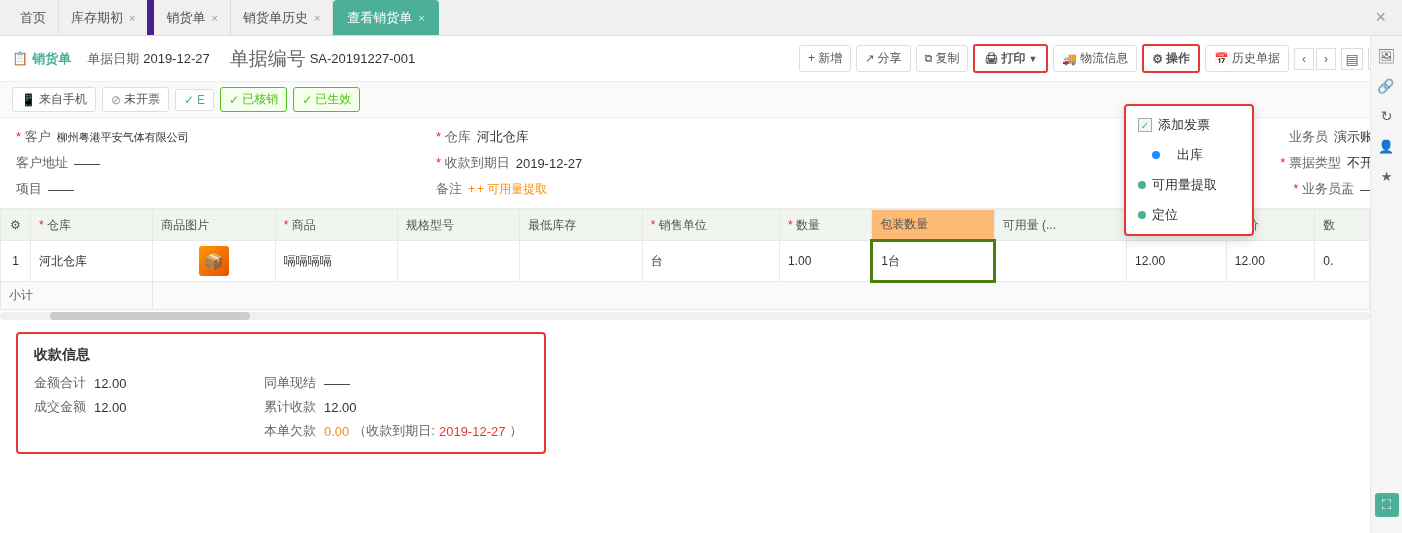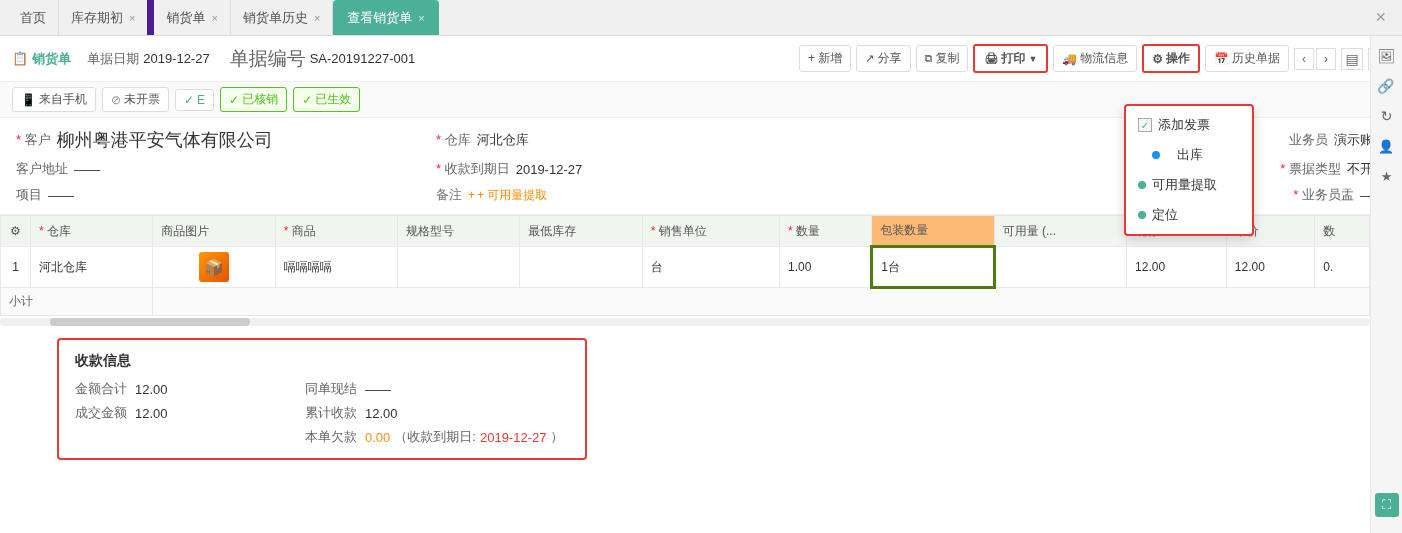--- a/index.html
+++ b/index.html
@@ -103,21 +103,21 @@
     <button style="display:flex;align-items:center;gap:3px;padding:3px 8px;border:1px solid #52c41a;border-radius:3px;cursor:pointer;font-size:12px;color:#52c41a;background:#f6ffed;">
       <span style="color:#52c41a;">✓</span>
       <span>已生效</span>
     </button>
   </div>
 
   <div style="padding:10px 16px;border-bottom:1px solid #eee;">
     <div style="display:flex;align-items:center;margin-bottom:8px;gap:0;">
       <div style="display:flex;align-items:center;gap:6px;min-width:420px;">
         <span style="color:#666;font-size:13px;"><span style="color:#f5222d;">*</span> <span>客户</span></span>
-        <span style="color:#333;font-size:18px;">柳州粤港平安气体有限公司</span>
+        <span style="color:#333;font-size:11px;">柳州粤港平安气体有限公司</span>
       </div>
       <div style="display:flex;align-items:center;gap:6px;min-width:260px;">
         <span style="color:#666;font-size:13px;"><span style="color:#f5222d;">*</span> <span>仓库</span></span>
         <span style="color:#333;font-size:13px;">河北仓库</span>
       </div>
       <div style="display:flex;align-items:center;gap:6px;margin-left:auto;">
         <span style="color:#666;font-size:13px;"><span>业务员</span></span>
         <span style="color:#333;font-size:13px;">演示账号</span>
       </div>
     </div>
@@ -196,21 +196,21 @@
           <td colspan="11" style="border:1px solid #e8e8e8;padding:5px 8px;"></td>
         </tr>
       </tbody>
     </table>
 
     <div style="height:8px;background:#f0f0f0;margin:2px 0;border-radius:4px;">
       <div style="height:8px;width:200px;background:#ccc;border-radius:4px;margin-left:50px;"></div>
     </div>
   </div>
 
-  <div style="padding:10px 16px;margin-left:41px;">
+  <div style="padding:10px 16px;">
     <div style="border:2px solid #e53935;border-radius:4px;padding:12px 16px;display:inline-block;min-width:530px;">
       <div style="font-weight:bold;font-size:14px;margin-bottom:10px;">收款信息</div>
       <div style="display:flex;gap:50px;margin-bottom:6px;">
         <div style="display:flex;align-items:center;gap:8px;min-width:180px;">
           <span style="color:#666;">金额合计</span>
           <span style="color:#333;">12.00</span>
         </div>
         <div style="display:flex;align-items:center;gap:8px;">
           <span style="color:#666;">同单现结</span>
           <span style="color:#333;">——</span>

